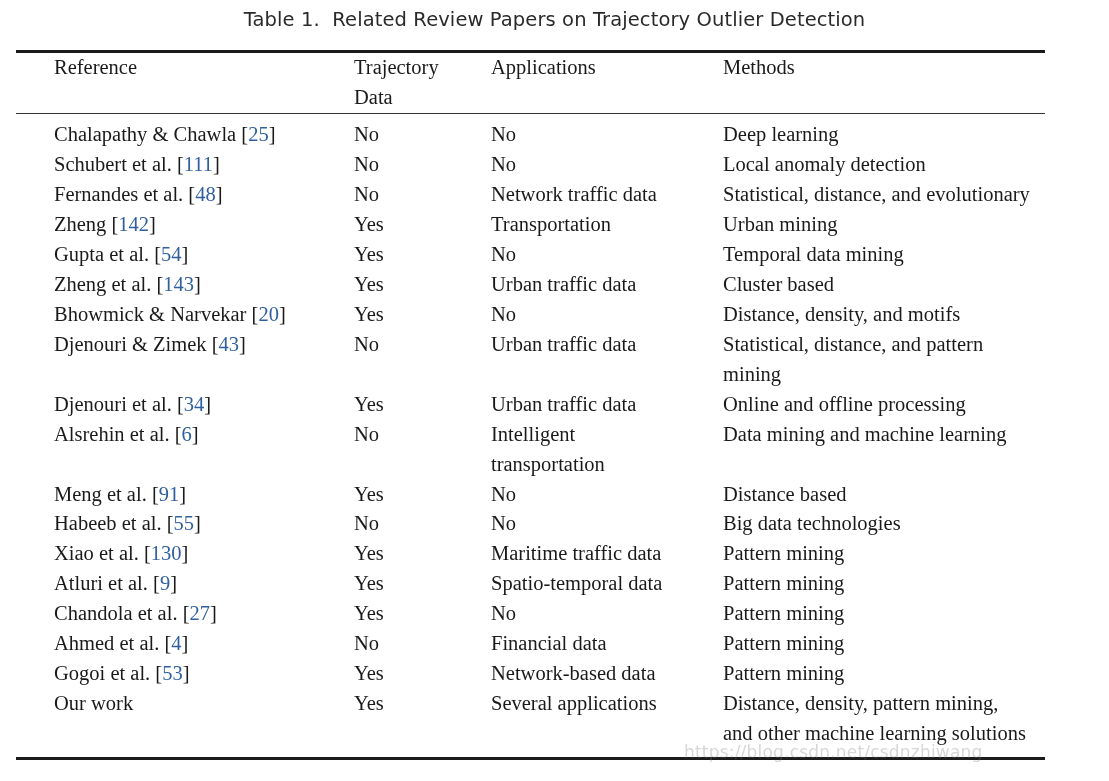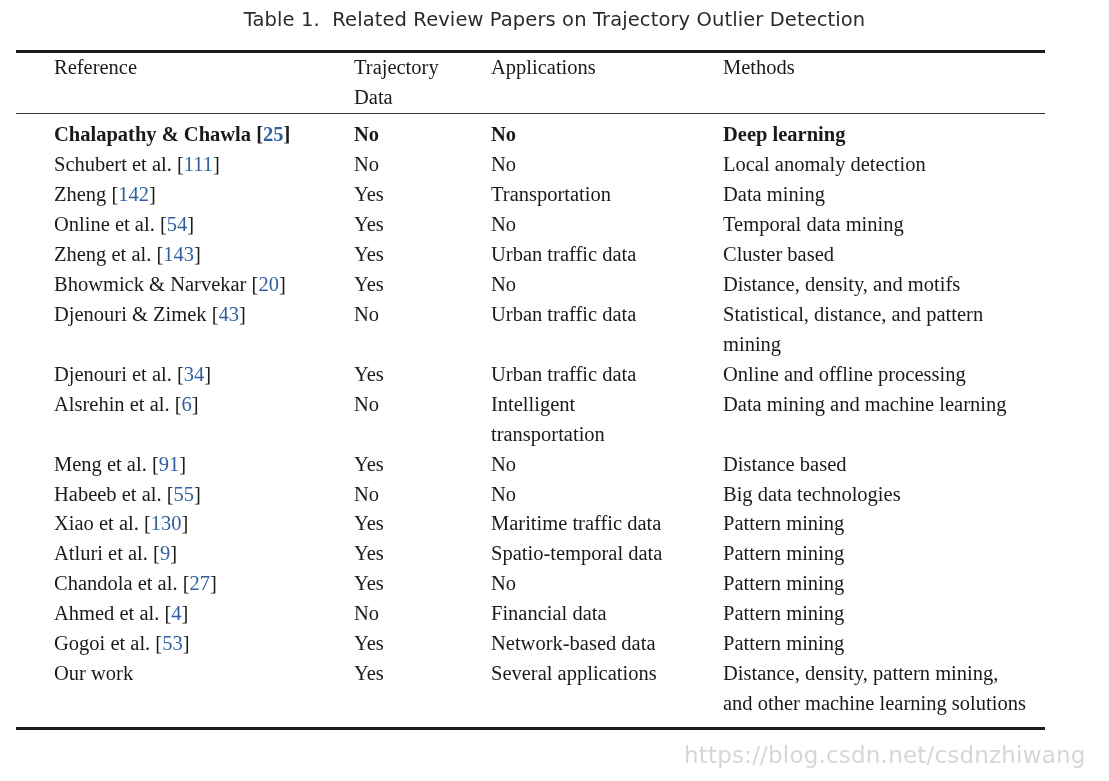--- a/index.html
+++ b/index.html
@@ -77,35 +77,35 @@
     padding-right: 10px;
   }
   thead .hdr-line2 { display: block; }
 
   
   tbody td {
     padding-top: 3px;
     padding-bottom: 3px;
     padding-right: 10px;
   }
-  tbody tr:first-child td { padding-top: 6px; font-weight: bold; }
+  tbody tr:first-child td { padding-top: 6px; }
   tbody tr:last-child  td { padding-bottom: 8px; font-family: Liberation Serif, serif; }
 
   .cite        { color: #1a1a1a; }
   .cite .num   { color: #2f5f9e; }
 
   .wrapcell { display: block; }
 
   
   .watermark {
     position: absolute;
     left: 684px;
     top: 742px;
     font-family: "DejaVu Sans", "Liberation Sans", sans-serif;
-    font-size: 23px;
+    font-size: 17px;
     color: rgba(120,120,120,0.30);
     white-space: pre;
     pointer-events: none;
     letter-spacing: 0.2px;
   }
 </style>
 </head>
 <body>
 
 <div class="caption">Table 1.  Related Review Papers on Trajectory Outlier Detection</div>
@@ -158,31 +158,41 @@
           <td><span>Schubert et al.</span> <span class="cite">[<span class="num">111</span>]</span></td>
           <td>No</td>
           <td>
             <span class="wrapcell">No</span>
           </td>
           <td>
             <span class="wrapcell">Local anomaly detection</span>
           </td>
         </tr>
         <tr>
+          <td><span>Fernandes et al.</span> <span class="cite">[<span class="num">48</span>]</span></td>
+          <td>No</td>
+          <td>
+            <span class="wrapcell">Network traffic data</span>
+          </td>
+          <td>
+            <span class="wrapcell">Statistical, distance, and evolutionary</span>
+          </td>
+        </tr>
+        <tr>
           <td><span>Zheng</span> <span class="cite">[<span class="num">142</span>]</span></td>
           <td>Yes</td>
           <td>
             <span class="wrapcell">Transportation</span>
           </td>
           <td>
-            <span class="wrapcell">Data mining</span>
-          </td>
-        </tr>
-        <tr>
-          <td><span>Online et al.</span> <span class="cite">[<span class="num">54</span>]</span></td>
+            <span class="wrapcell">Urban mining</span>
+          </td>
+        </tr>
+        <tr>
+          <td><span>Gupta et al.</span> <span class="cite">[<span class="num">54</span>]</span></td>
           <td>Yes</td>
           <td>
             <span class="wrapcell">No</span>
           </td>
           <td>
             <span class="wrapcell">Temporal data mining</span>
           </td>
         </tr>
         <tr>
           <td><span>Zheng et al.</span> <span class="cite">[<span class="num">143</span>]</span></td>

